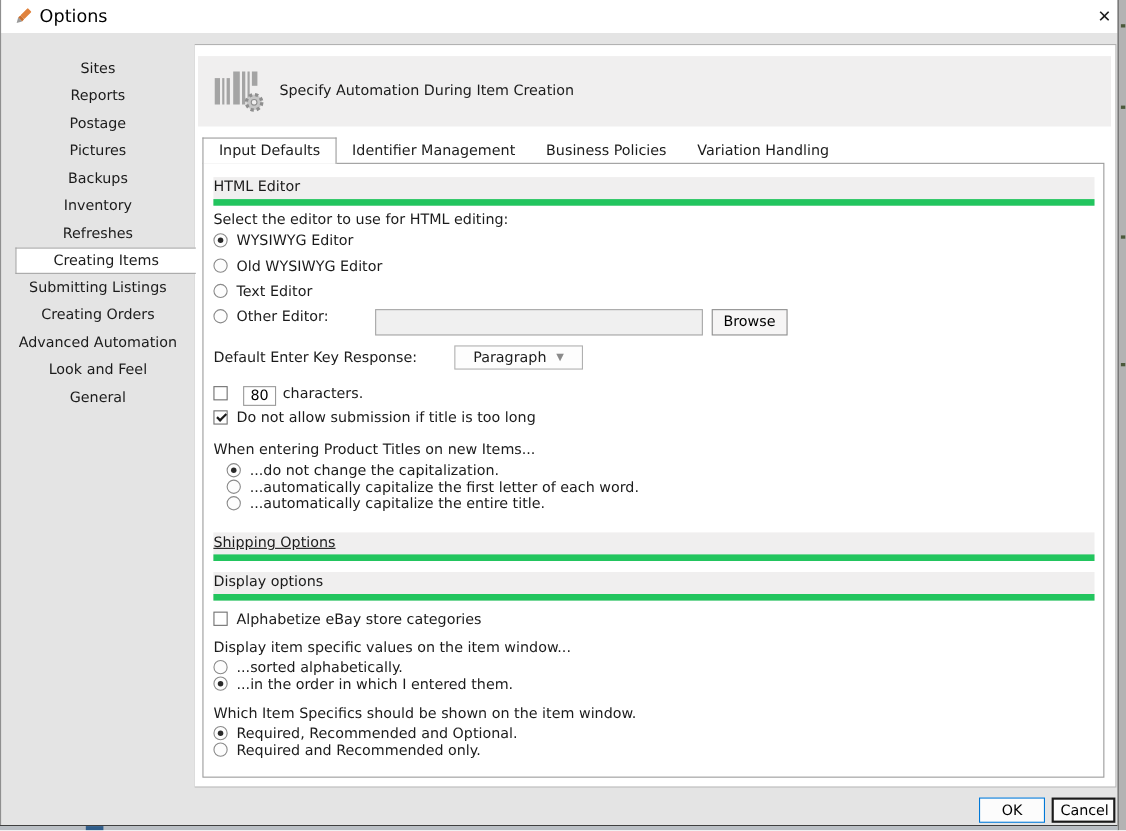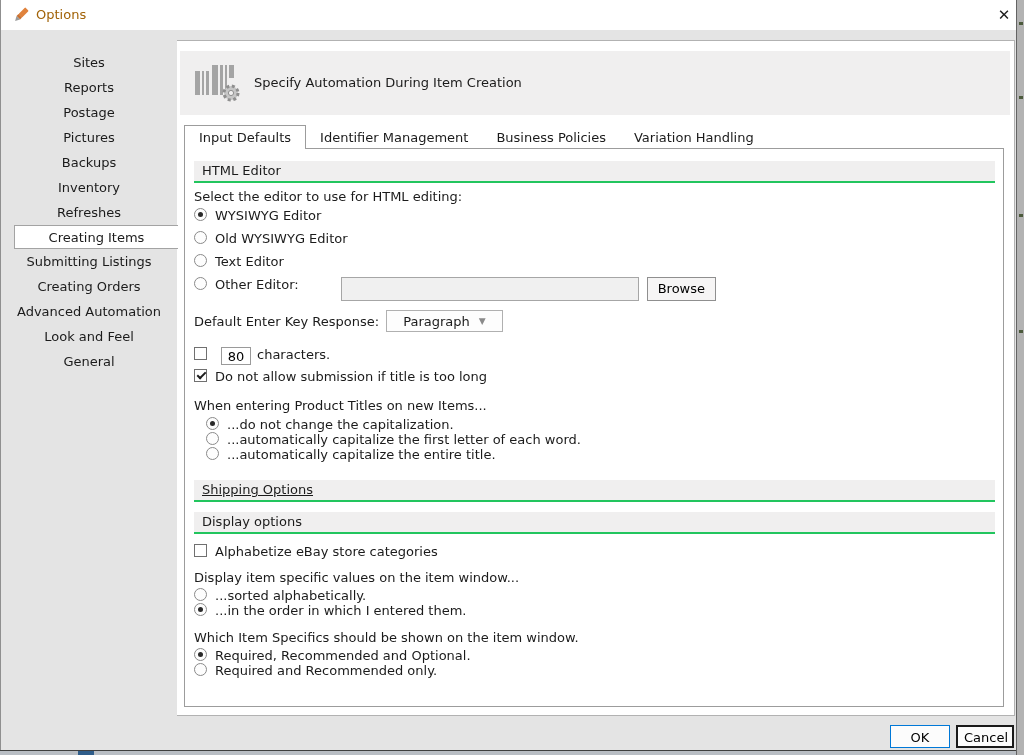--- a/index.html
+++ b/index.html
@@ -5,21 +5,21 @@
   html,body { margin:0; padding:0; background:#fff; }
   .window {
     position:relative; width:1024px; height:755px; overflow:hidden;
     background:#e4e4e4;
     font-family:"DejaVu Sans","Liberation Sans",sans-serif;
     font-size:13px; color:#1b1b1b;
   }
   
   .titlebar { position:absolute; left:0; top:0; width:1016px; height:30px; background:#ffffff; z-index:10; }
   .title-icon { position:absolute; left:12px; top:6px; width:18px; height:18px; }
-  .title-text { position:absolute; left:36px; top:0; line-height:30px; font-size:13px; color:#a16207; }
+  .title-text { position:absolute; left:36px; top:0; line-height:30px; font-size:16px; color:#000000; }
   .close-btn { position:absolute; left:993px; top:4px; width:22px; height:22px; text-align:center; line-height:22px; font-size:15px; color:#1a1a1a; cursor:default; }
   .win-left-border { position:absolute; left:0; top:0; width:1px; height:751px; background:#8f8f8f; z-index:40; }
   .win-bottom-border { position:absolute; left:0; top:750px; width:1016px; height:1px; background:#3f3f3f; z-index:40; }
   .right-strip { position:absolute; left:1016px; top:0; width:8px; height:755px; background:#b3b3b3; border-left:1px solid #636363; box-sizing:border-box; z-index:45; }
   .strip-mark { position:absolute; left:2px; width:4px; height:3px; background:#4c5a3c; }
   .bottom-strip { position:absolute; left:0; top:751px; width:1016px; height:4px; background:#b9bec4; z-index:45; }
   .taskbar-mark { position:absolute; left:78px; top:0; width:16px; height:4px; background:#2f5d8a; }
 
   
   .sidebar { position:absolute; left:1px; top:30px; width:176px; height:690px; background:#e4e4e4; padding-top:20px; box-sizing:border-box; z-index:5; }
@@ -35,39 +35,39 @@
   .header-band { position:absolute; left:3px; top:10px; width:830px; height:64px; background:#f0efef; }
   .band-icon { position:absolute; left:15px; top:10px; width:46px; height:44px; }
   .band-title { position:absolute; left:74px; top:0; line-height:64px; }
 
   .tab-row { position:absolute; left:7px; top:85px; height:23px; display:flex; align-items:flex-end; }
   .tab { padding:0 14px; height:22px; line-height:22px; white-space:nowrap; }
   .tab.active { border:1px solid #9c9c9c; border-bottom:none; background:#fff; height:23px; line-height:23px; position:relative; z-index:4; }
 
   .content-box { position:absolute; left:7px; top:107px; width:820px; height:559px; border:1px solid #9c9c9c; background:#fff; box-sizing:border-box; padding:12px 8px 0 9px; overflow:hidden; }
 
-  .sec-header { height:20px; line-height:20px; background:#f0efef; border-bottom:2px solid #22c55e; padding-left:8px; }
+  .sec-header { height:20px; line-height:20px; background:#f0efef; border-bottom:6px solid #22c55e; }
   .mb6 { margin-bottom:6px; } .mb9 { margin-bottom:9px; }
   .mt18 { margin-top:18px;text-decoration:underline; } .mt10 { margin-top:10px; }
 
   .prompt { line-height:16px; margin-bottom:5px; }
   .row { display:flex; align-items:flex-start; }
   .row.spaced { margin-bottom:8px; min-height:14px; }
   .row.compact { min-height:15px; }
   .row.indent { margin-left:12px; }
 
   .radio { width:13px; height:13px; border:1px solid #8a8a8a; border-radius:50%; background:#fdfdfd; margin-right:8px; flex:none; position:relative; box-sizing:border-box; }
   .radio.checked::after { content:""; position:absolute; left:3px; top:3px; width:5px; height:5px; border-radius:50%; background:#2a2a2a; }
   .checkbox { width:13px; height:13px; border:1px solid #707070; background:#fff; margin-right:8px; flex:none; position:relative; box-sizing:border-box; }
   .checkbox.checked::after { content:""; position:absolute; left:2px; top:2px; width:7px; height:3px; border-left:2px solid #1d1d1d; border-bottom:2px solid #1d1d1d; transform:rotate(-45deg); }
 
   .other-input { width:298px; height:24px; border:1px solid #a6a6a6; background:#f0f0f0; margin-left:42px; box-sizing:border-box; font:inherit; padding:0 4px; }
   .browse-btn { margin-left:8px; height:24px; padding:0 10px; border:1px solid #8f8f8f; background:#f6f5f5; font:inherit; line-height:22px; }
 
-  .enterkey-row { display:flex; align-items:center; margin-top:9px; margin-bottom:15px; }
+  .enterkey-row { display:flex; align-items:center; margin-top:9px; margin-bottom:15px;gap:27px; }
   .dropdown { margin-left:7px; height:22px; border:1px solid #b0b0b0; background:#fdfdfd; display:flex; align-items:center; padding:0 16px; box-sizing:border-box; }
   .dd-arrow { margin-left:9px; color:#8a8a8a; font-size:9px; }
 
   .chars-input { width:30px; height:18px; border:1px solid #9a9a9a; background:#fff; text-align:center; margin:0 6px; font:inherit; box-sizing:border-box; }
 
   .cb-row1 { margin-bottom:3px; min-height:19px; }
   .cb-row2 { margin-bottom:13px; min-height:16px; }
   .gap12 { margin-top:12px; }
 
   

